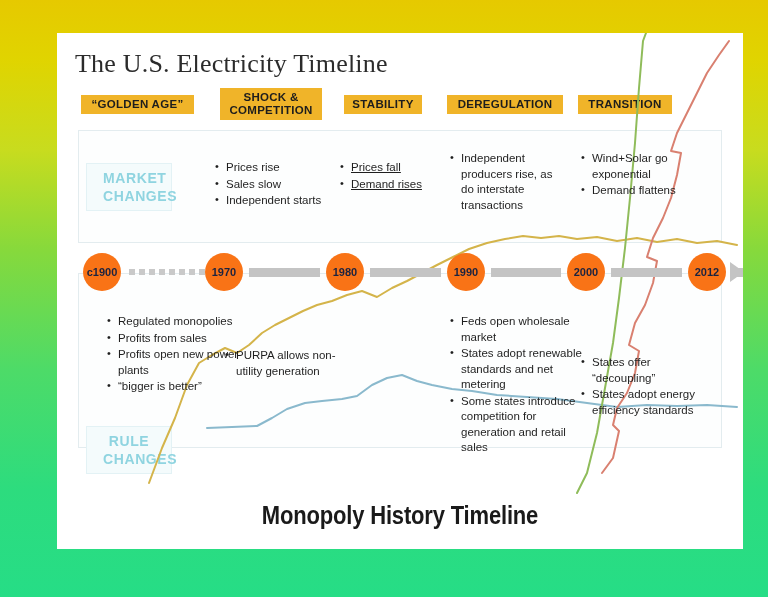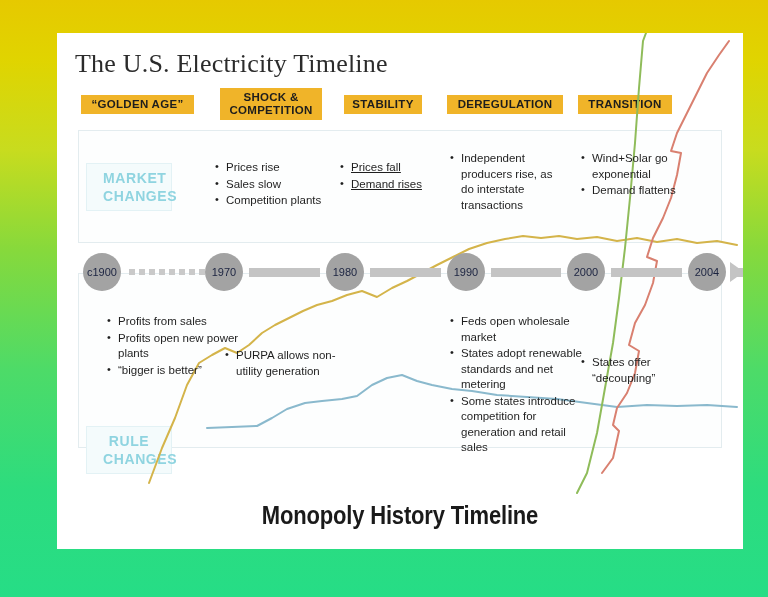--- a/index.html
+++ b/index.html
@@ -117,24 +117,24 @@
   #bl-bot-1 { left: 168px; top: 315px; width: 115px; }
   #bl-bot-2 { left: 393px; top: 281px; width: 138px; }
   #bl-bot-3 { left: 524px; top: 322px; width: 128px; }
 
   
   #timeline { position: absolute; left: 0; top: 218px; width: 686px; height: 46px; z-index: 6; }
   .tl-node {
     position: absolute;
     width: 38px; height: 38px;
     border-radius: 50%;
-    background: #a3a3a3;
+    background: #f97316;
     color: #1b2340;
     font-size: 11px;
-    font-weight: normal;
+    font-weight: bold;
     display: flex; align-items: center; justify-content: center;
     top: 2px;
   }
   .tl-seg {
     position: absolute;
     height: 9px;
     background: #c4c4c4;
     top: 17px;
   }
   .tl-dot {
@@ -201,21 +201,21 @@
 
   <div class="section-tag" id="tag-market">MARKET
 CHANGES</div>
   <div class="section-tag" id="tag-rule">RULE
 CHANGES</div>
 
   <div class="bullets" id="bl-top-0">
       <ul>
         <li>Prices rise</li>
         <li>Sales slow</li>
-        <li>Competition plants</li>
+        <li>Independent starts</li>
       </ul>
     </div>
   <div class="bullets" id="bl-top-1">
       <ul>
         <li>Prices fall</li>
         <li>Demand rises</li>
       </ul>
     </div>
   <div class="bullets" id="bl-top-2">
       <ul>
@@ -241,45 +241,47 @@
       <div class="tl-dot" style="left: 142px;"></div>
       <div class="tl-dot" style="left: 152px;"></div>
       <div class="tl-node" style="left: 148px;">1970</div>
       <div class="tl-seg" style="left: 192px; width: 71px;"></div>
       <div class="tl-node" style="left: 269px;">1980</div>
       <div class="tl-seg" style="left: 313px; width: 71px;"></div>
       <div class="tl-node" style="left: 390px;">1990</div>
       <div class="tl-seg" style="left: 434px; width: 70px;"></div>
       <div class="tl-node" style="left: 510px;">2000</div>
       <div class="tl-seg" style="left: 554px; width: 71px;"></div>
-      <div class="tl-node" style="left: 631px;">2004</div>
+      <div class="tl-node" style="left: 631px;">2012</div>
       <div class="tl-seg" style="left: 675px; width: 26px;"></div>
       <div id="tl-arrow"></div>
     </div>
 
   <div class="bullets" id="bl-bot-0">
       <ul>
+        <li>Regulated monopolies</li>
         <li>Profits from sales</li>
         <li>Profits open new power plants</li>
         <li>“bigger is better”</li>
       </ul>
     </div>
   <div class="bullets" id="bl-bot-1">
       <ul>
         <li>PURPA allows non-utility generation</li>
       </ul>
     </div>
   <div class="bullets" id="bl-bot-2">
       <ul>
         <li>Feds open wholesale market</li>
         <li>States adopt renewable standards and net metering</li>
         <li>Some states introduce competition for generation and retail sales</li>
       </ul>
     </div>
   <div class="bullets" id="bl-bot-3">
       <ul>
         <li>States offer “decoupling”</li>
+        <li>States adopt energy efficiency standards</li>
       </ul>
     </div>
 
   <div id="caption">Monopoly History Timeline</div>
 
 </div>
 
 </body></html>

